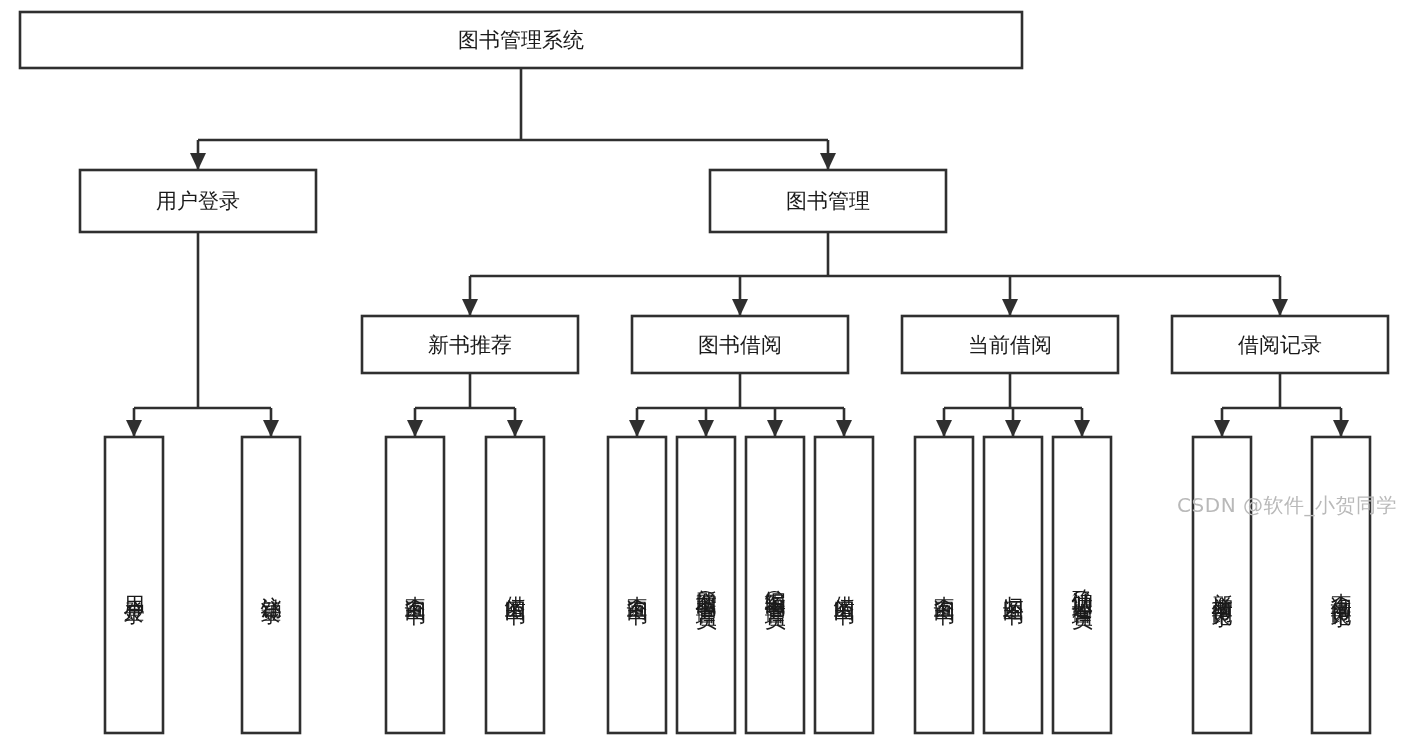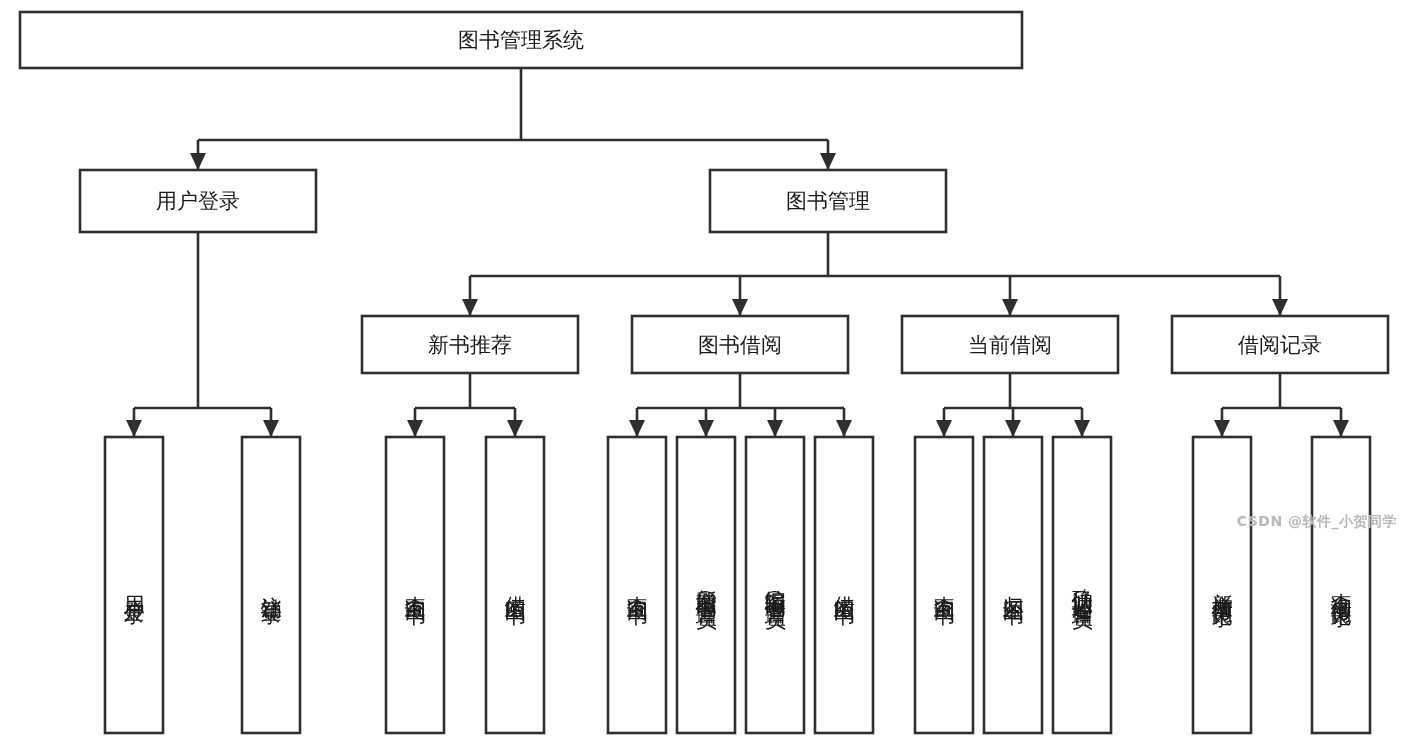--- a/index.html
+++ b/index.html
@@ -62,27 +62,26 @@
     letter-spacing: 3px;
     white-space: nowrap;
     display: flex;
     align-items: center;
     justify-content: center;
     pointer-events: none;
   }
   .watermark {
     position: absolute;
     right: 8px;
-    bottom: 4px;
-    font-family: "DejaVu Sans", "Liberation Sans", sans-serif;
-    font-size: 14px;
+    bottom: 16px;
+    font-family: "DejaVu Sans", "Liberation Sans", sans-serif;
+    font-size: 20px;
     color: #b9b9b9;
     white-space: nowrap;
     letter-spacing: 0.5px;
-    font-weight: bold;
   }
 </style>
 </head>
 <body>
 
 <div id="diagram-root">
 
   <svg id="diagram-svg" viewBox="0 0 1405 747" xmlns="http://www.w3.org/2000/svg">
 
     <g id="connectors-layer">

